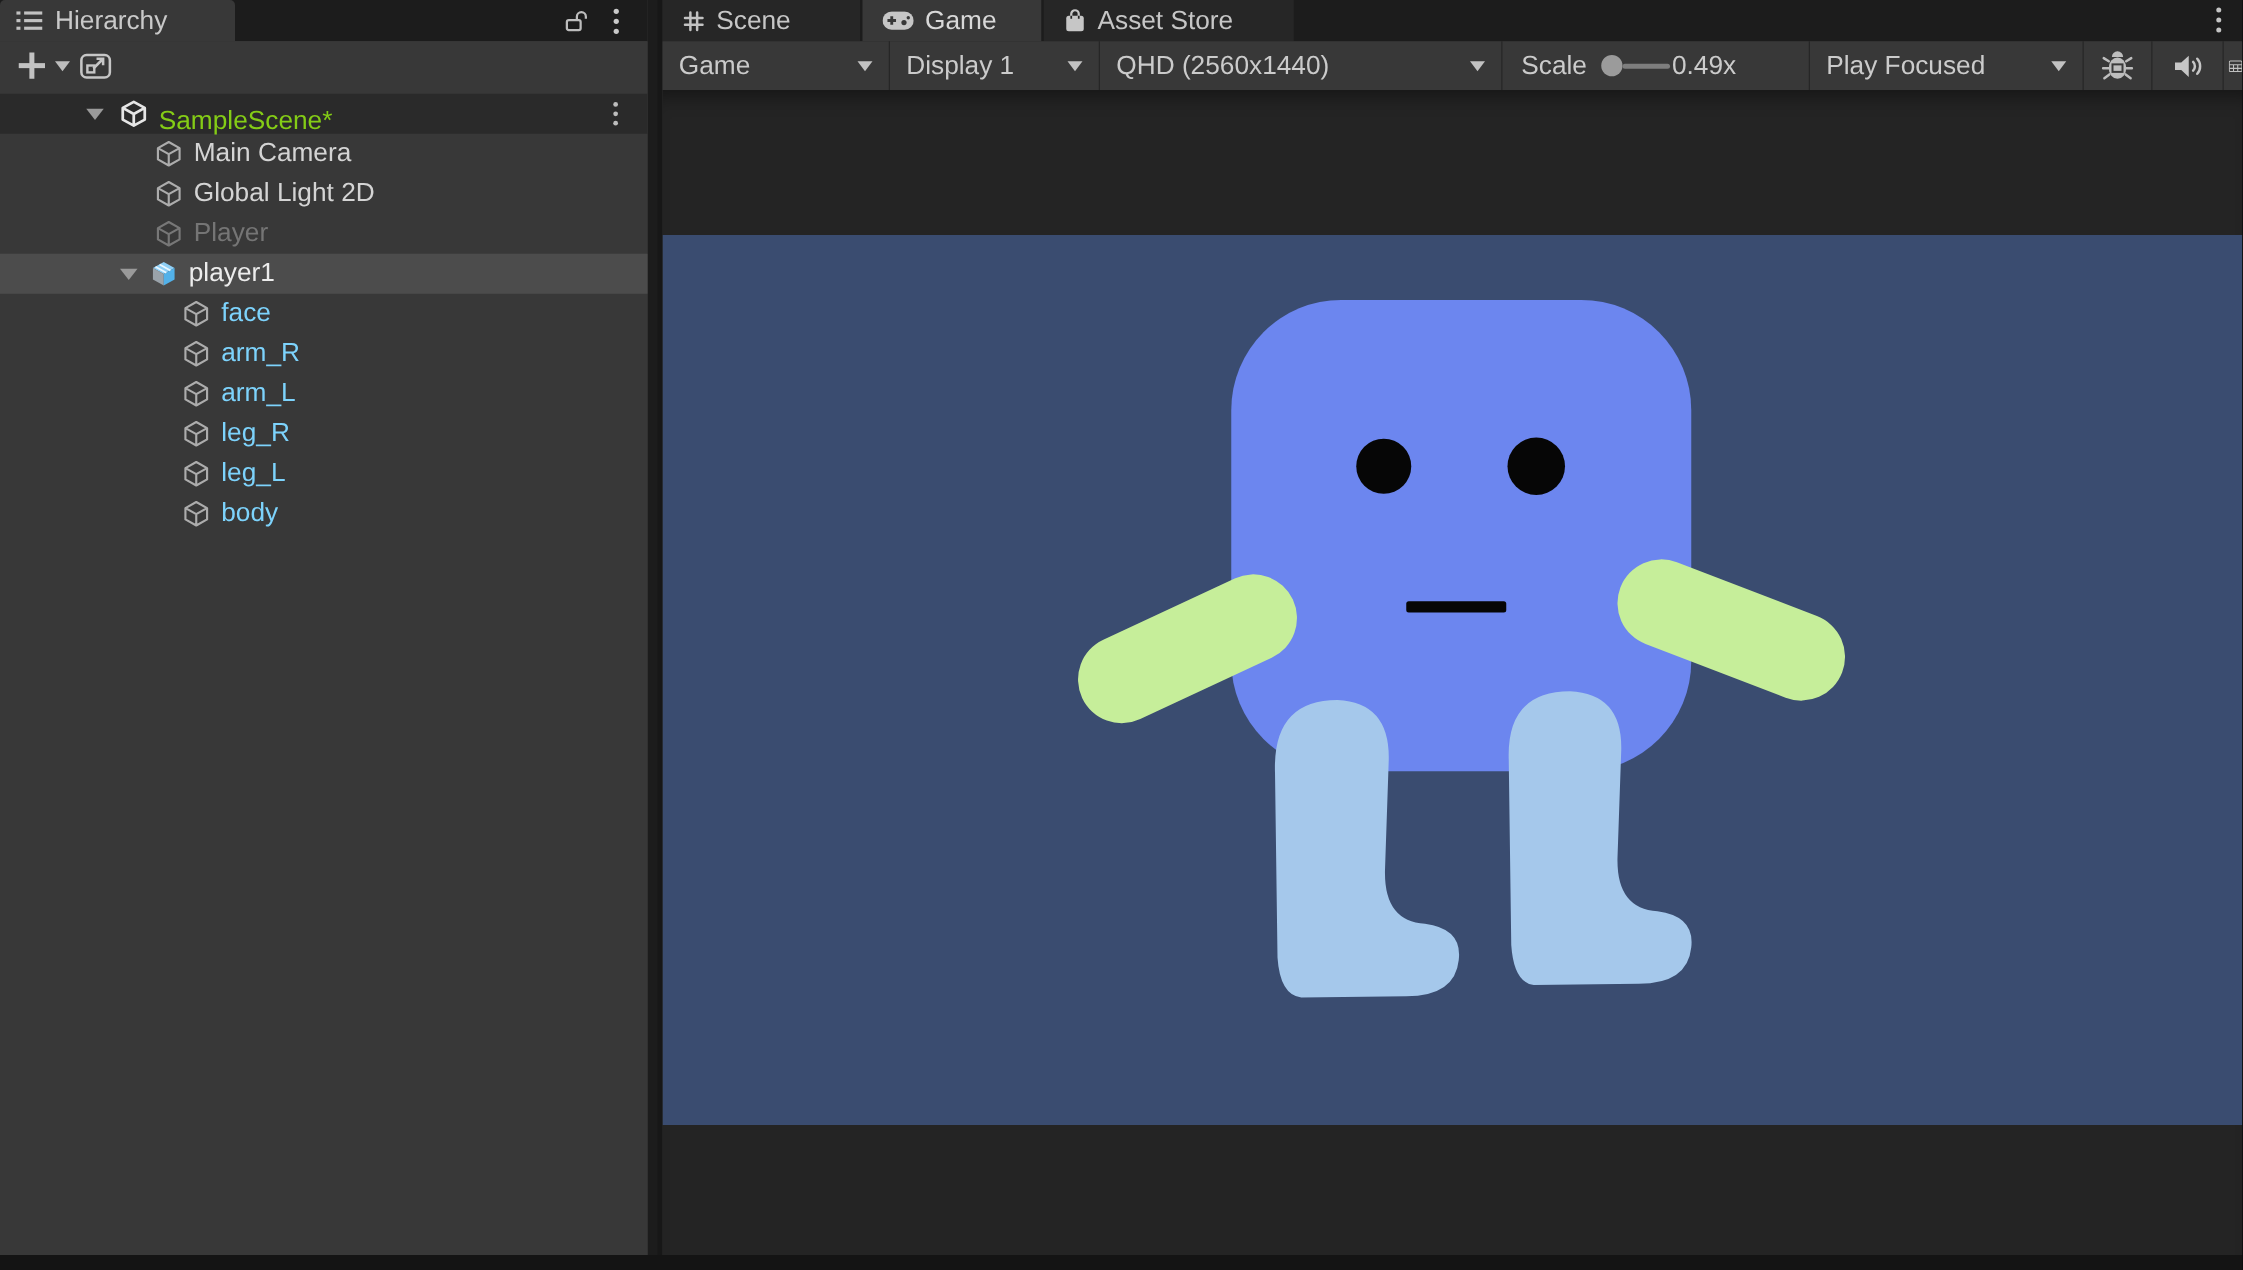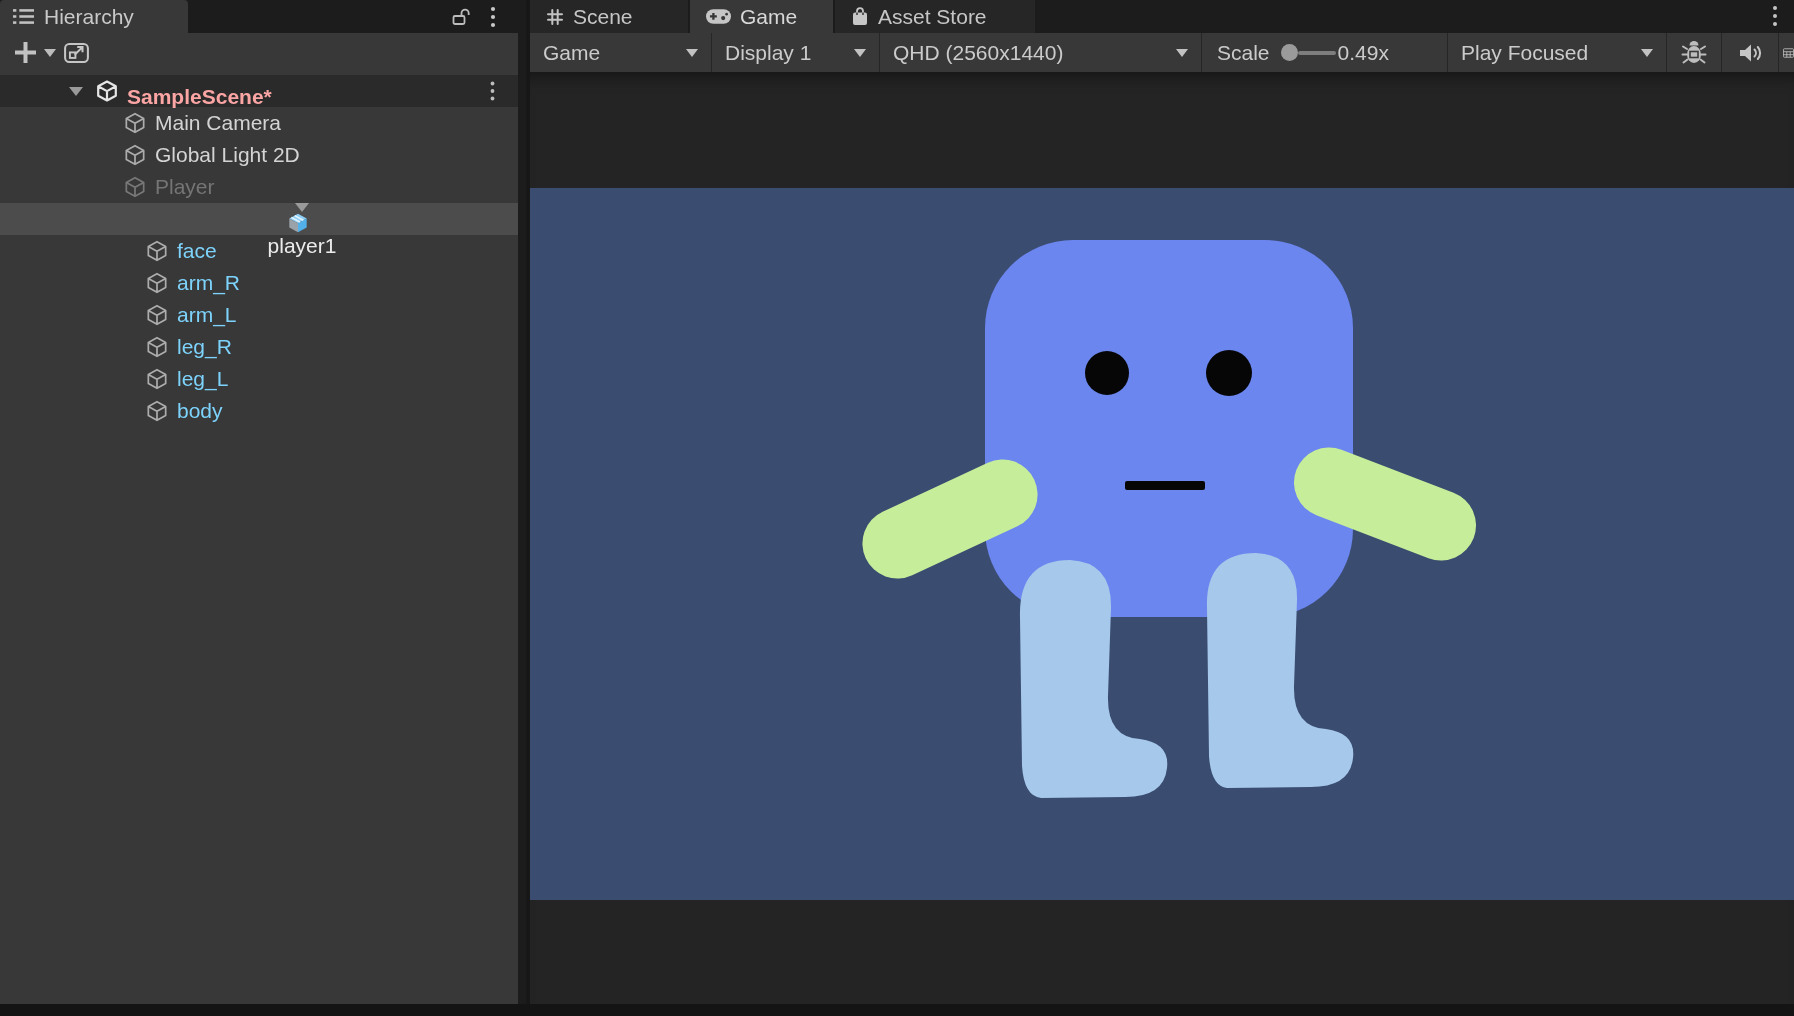--- a/index.html
+++ b/index.html
@@ -21,23 +21,23 @@
   .search-field input::placeholder { color:#8E8E8E; opacity:1; }
   .popout-btn { margin-left:7px; display:flex; align-items:center; }
 
   .tree { position:absolute; left:0; top:72px; right:0; bottom:0; background:#383838; padding-top:3px; }
   .row { height:32px; display:flex; align-items:center; font-size:21px; color:#D4D4D4; }
   .row .exp-slot { flex:none; display:flex; justify-content:center; align-items:center; }
   .tri-down { width:0; height:0; border-left:7px solid transparent; border-right:7px solid transparent; border-top:9px solid #9A9A9A; }
   .row .obj-icon { flex:none; width:22px; height:22px; margin-right:9px; }
   .row-scene { background:#2A2A2A; padding-left:56px; }
   .row-scene .exp-slot { width:40px; }
-  .row-scene .lbl { font-weight:bold; color:#fca5a5;margin-top:11px; }
+  .row-scene .lbl { font-weight:normal; color:#84cc16;margin-top:11px; }
   .row-d1 { padding-left:124px; }
-  .row-d1e { padding-left:86px;flex-direction:column; }
+  .row-d1e { padding-left:86px; }
   .row-d1e .exp-slot { width:34px; }
   .row-d2 { padding-left:146px; }
   .row.selected { background:#4C4C4C; }
   .row.disabled { color:#757575; }
   .row.disabled .obj-icon { opacity:.55; }
   .prefab-child .lbl { color:#7dd3fc; }
   .row-kebab { margin-left:auto; padding-right:23px; display:flex; align-items:center; }
 
   
   .game-panel { position:absolute; left:530px; top:0; width:1264px; height:1004px; background:#242424; }

